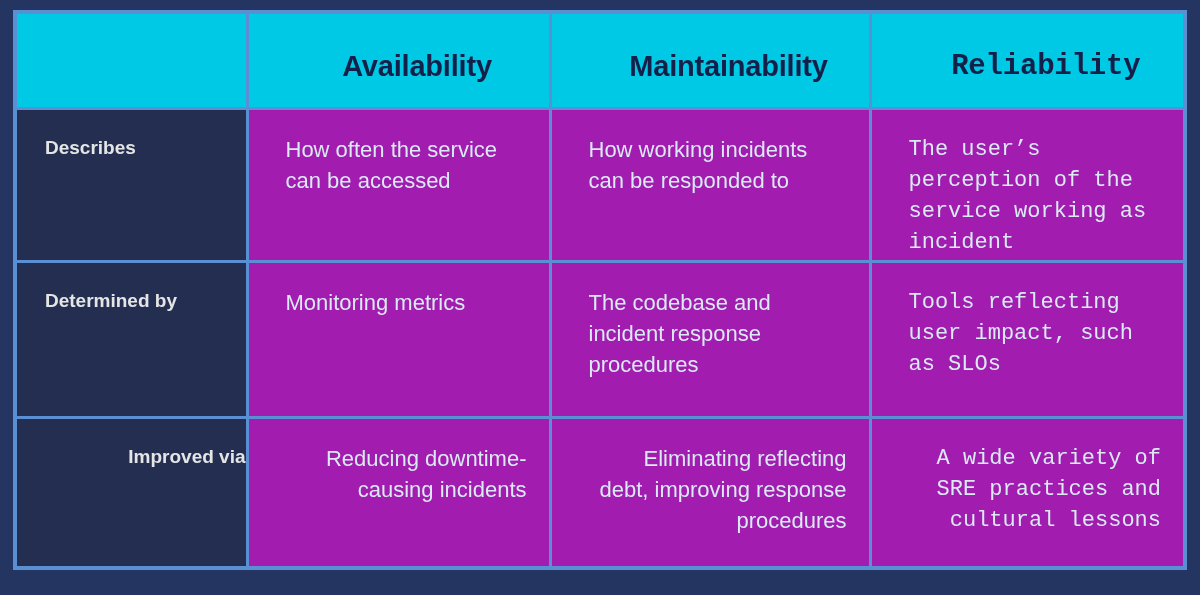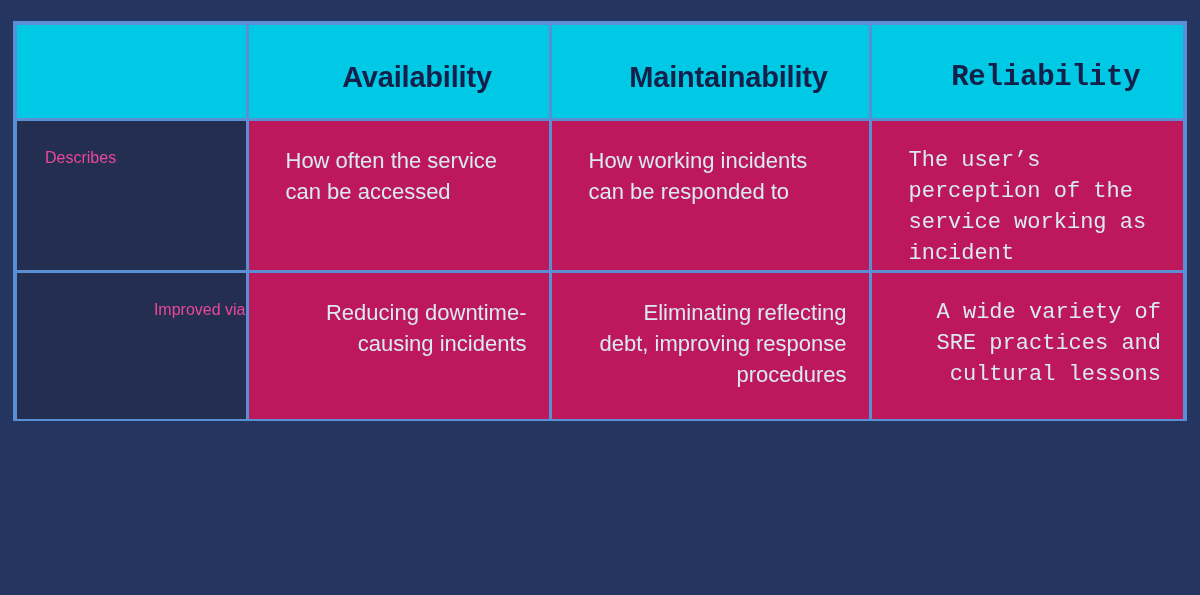--- a/index.html
+++ b/index.html
@@ -11,23 +11,23 @@
     width: 1200px;
     height: 595px;
     background: #233560;
     font-family: "Liberation Sans", sans-serif;
     overflow: hidden;
   }
 
   .table-frame {
     position: absolute;
     left: 13px;
-    top: 21px;
+    top: 10px;
     width: 1174px;
-    height: 400px;
+    height: 560px;
     box-sizing: border-box;
     border: 4px solid #5b8fd4;
     background: #2b3a6b;
   }
 
   .grid {
     width: 100%;
     height: 100%;
     border-collapse: collapse;
     table-layout: fixed;
@@ -74,28 +74,28 @@
     line-height: 1;
   }
 
   
   .row-label-cell {
     background: #232e51;
   }
   .row-label-text {
     display: block;
     padding: 27px 0 0 28px;
-    color: #ec4899;
-    font-size: 16px;
-    font-weight: normal;
+    color: #e5e5e5;
+    font-size: 19px;
+    font-weight: bold;
     line-height: 1.2;
   }
 
   .body-cell {
-    background: #be185d;
+    background: #a21caf;
   }
   .body-text {
     display: block;
     padding: 24px 22px 0 37px;
     color: #d9eaf3;
     font-size: 22px;
     font-weight: normal;
     line-height: 1.42;
   }
 </style>
@@ -134,20 +134,34 @@
         <td class="body-cell">
           <span class="body-text">How often the service can be accessed</span>
         </td>
         <td class="body-cell">
           <span class="body-text">How working incidents can be responded to</span>
         </td>
         <td class="body-cell">
           <span class="body-text">The user’s perception of the service working as incident</span>
         </td>
       </tr>
+      <tr class="body-row-2">
+        <td class="row-label-cell">
+          <span class="row-label-text">Determined by</span>
+        </td>
+        <td class="body-cell">
+          <span class="body-text">Monitoring metrics</span>
+        </td>
+        <td class="body-cell">
+          <span class="body-text">The codebase and incident response procedures</span>
+        </td>
+        <td class="body-cell">
+          <span class="body-text">Tools reflecting user impact, such as SLOs</span>
+        </td>
+      </tr>
       <tr class="body-row-3">
         <td class="row-label-cell">
           <span class="row-label-text">Improved via</span>
         </td>
         <td class="body-cell">
           <span class="body-text">Reducing downtime-causing incidents</span>
         </td>
         <td class="body-cell">
           <span class="body-text">Eliminating reflecting debt, improving response procedures</span>
         </td>

